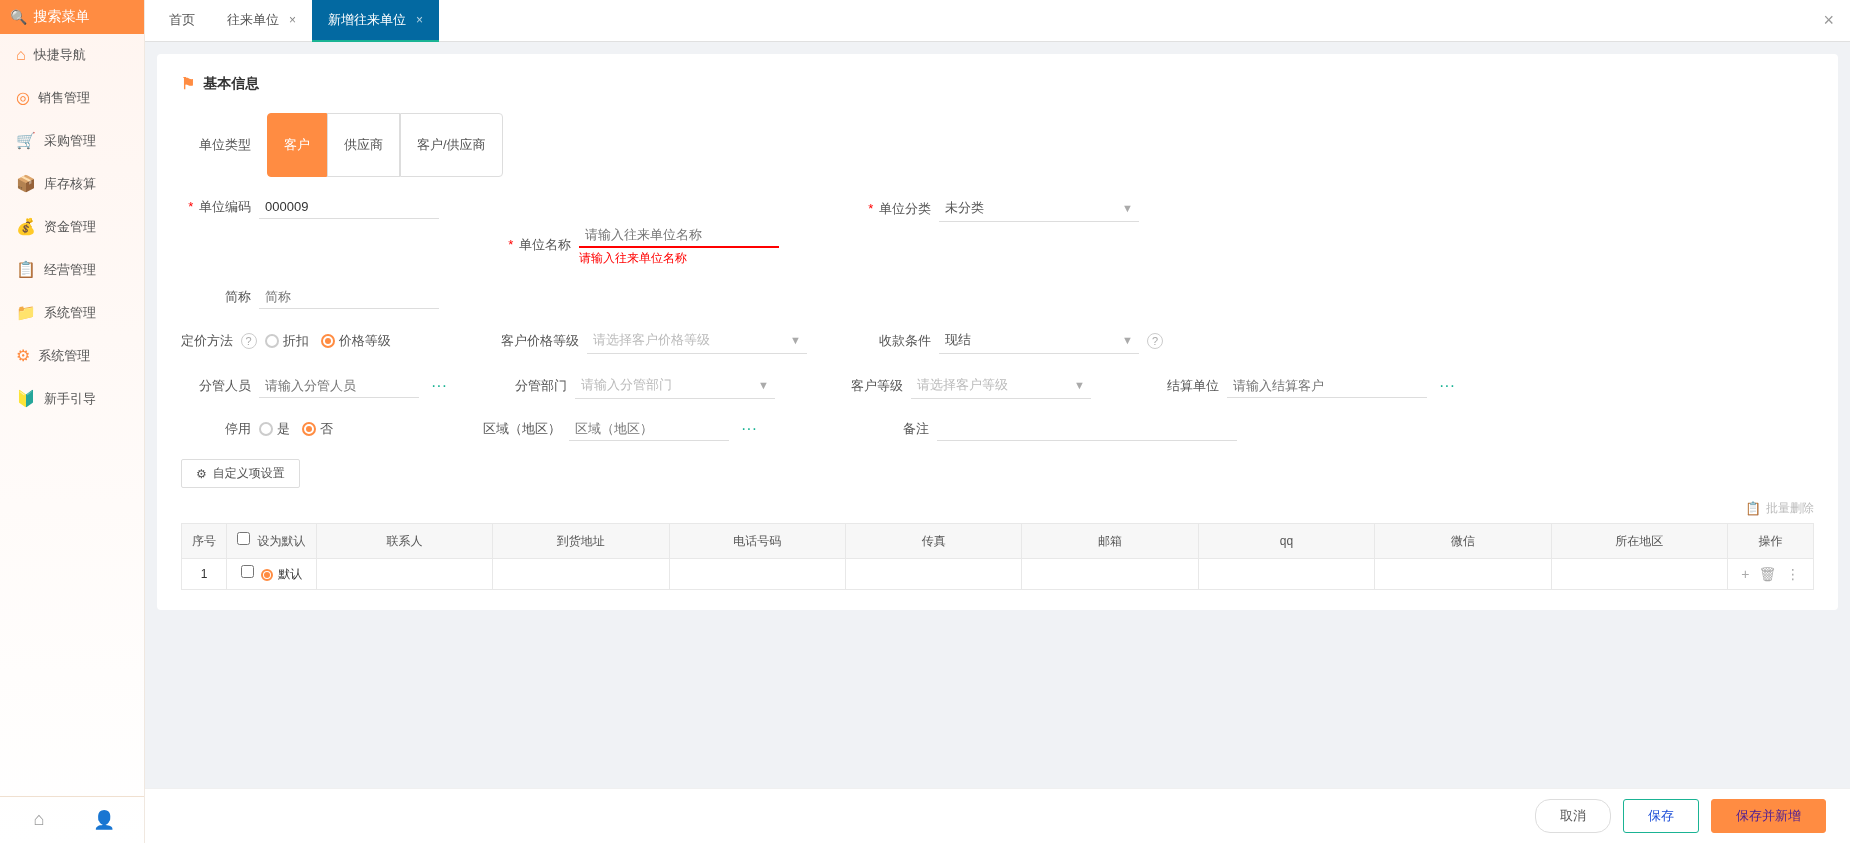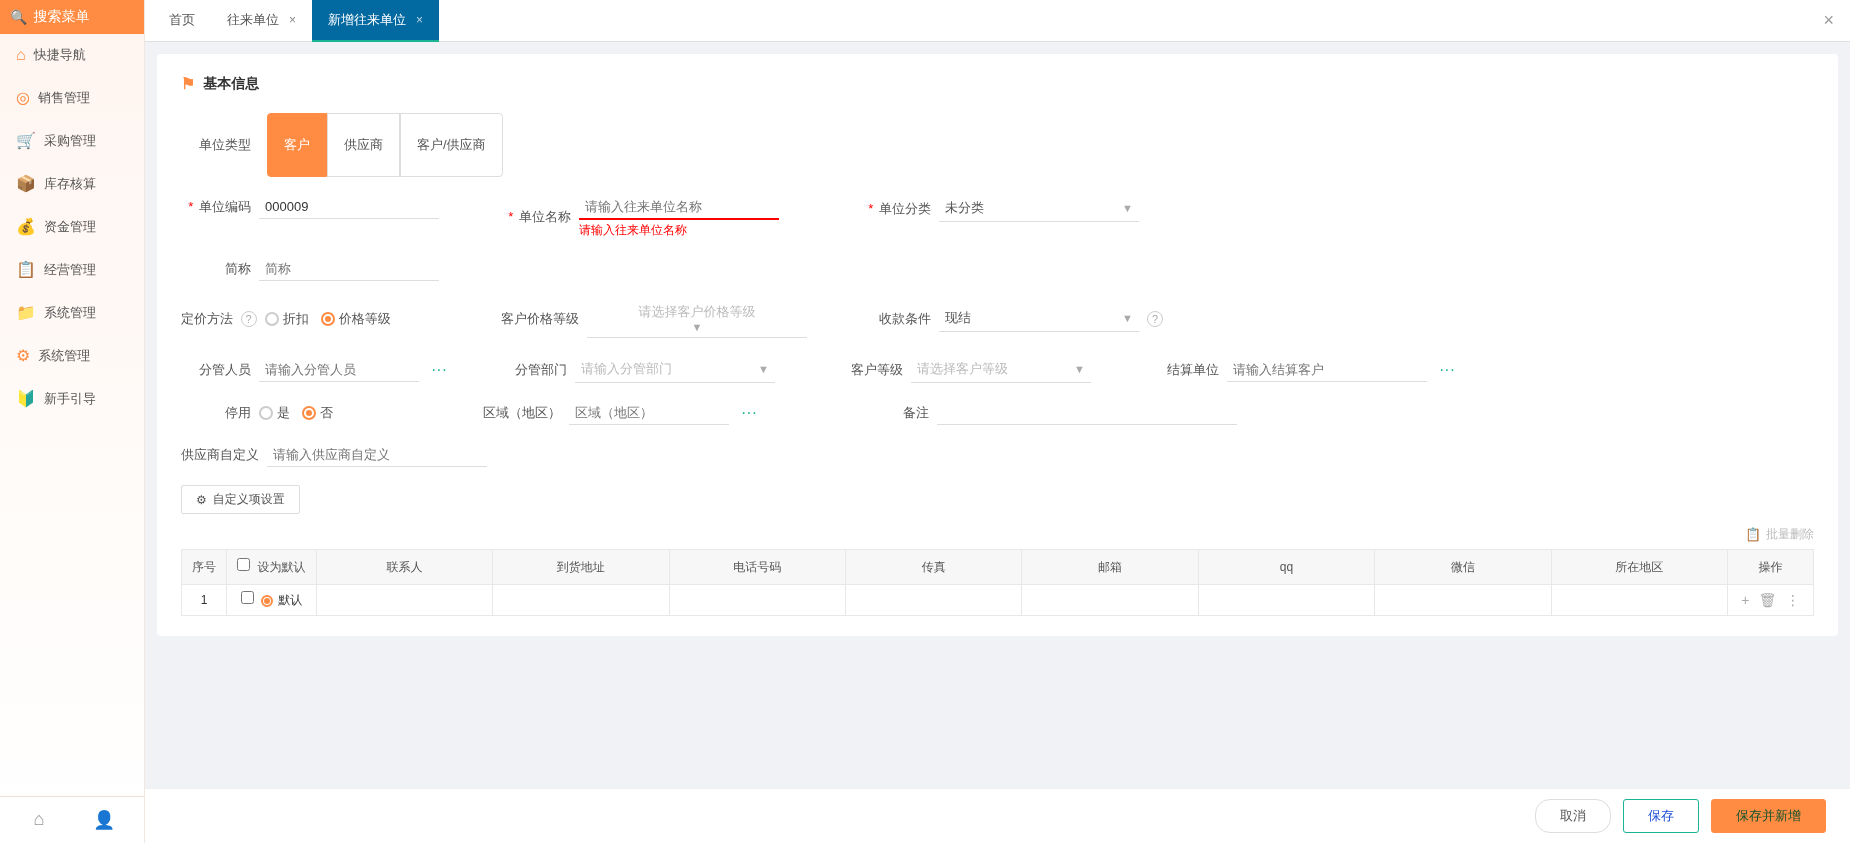--- a/index.html
+++ b/index.html
@@ -355,21 +355,21 @@
       color: #555;
       border-radius: 15px;
     }
     .btn-save {
       background: white;
       color: #1d4ed8;
       border-color: #1ab394;
     }
     .btn-save-new {
       background: #ff8c42;
-      color: #14532d;
+      color: #4c1d95;
       border-color: #ff8c42;
     }
 
     
     .field-with-error {
       display: flex;
       flex-direction: column;
     }
     .unit-name-input {
       border: none;
@@ -482,21 +482,21 @@
       <div class="form-row" style="align-items: flex-start;">
 
         <div class="form-field" style="flex: 0 0 320px;">
           <span class="form-label">
             <span class="required-star">*</span>
             <span>单位编码</span>
           </span>
           <input class="form-input" type="text" value="000009" style="">
         </div>
 
-        <div class="form-field" style="flex: 0 0 360px; flex-direction: column; align-items: flex-start;">
+        <div class="form-field" style="flex: 0 0 360px; flex-direction: column; align-items: flex-start; margin-top: 28px;">
           <div style="display:flex; align-items:center; gap:8px;">
             <span class="form-label">
               <span class="required-star">*</span>
               <span>单位名称</span>
             </span>
             <div class="field-with-error">
               <input class="unit-name-input" type="text" placeholder="请输入往来单位名称" style="">
               <div class="error-msg">请输入往来单位名称</div>
             </div>
           </div>
@@ -535,21 +535,21 @@
             </div>
             <div class="radio-item">
               <div class="radio-circle checked"></div>
               <span>价格等级</span>
             </div>
           </div>
         </div>
 
         <div class="form-field" style="flex: 0 0 360px; gap: 8px;">
           <span class="form-label">客户价格等级</span>
-          <div class="form-select" style="width:220px;flex-direction:column;">
+          <div class="form-select" style="width:220px;">
             <span class="placeholder">请选择客户价格等级</span>
             <span class="chevron">▼</span>
           </div>
         </div>
 
         <div class="form-field" style="flex: 1; gap: 8px;">
           <span class="form-label">收款条件</span>
           <div class="form-select" style="width:200px;">
             <span>现结</span>
             <span class="chevron">▼</span>
@@ -611,26 +611,20 @@
           <input class="form-input" type="text" style="width: 160px;" placeholder="区域（地区）">
           <span class="more-btn">···</span>
         </div>
 
         <div class="form-field" style="flex: 1; gap: 8px;">
           <span class="form-label">备注</span>
           <input class="form-input" type="text" style="width: 300px;">
         </div>
       </div>
 
-      <div class="form-row" style="align-items: center;">
-        <div class="form-field" style="flex: 0 0 400px; gap: 8px;">
-          <span class="form-label">供应商自定义</span>
-          <input class="form-input" type="text" style="width: 220px;" placeholder="请输入供应商自定义">
-        </div>
-      </div>
 
       <div style="margin-bottom: 8px;">
         <button class="custom-settings-btn">
           <span>⚙</span>
           <span>自定义项设置</span>
         </button>
       </div>
 
       <div class="batch-delete">
         <span style="font-size:13px;">📋</span>

